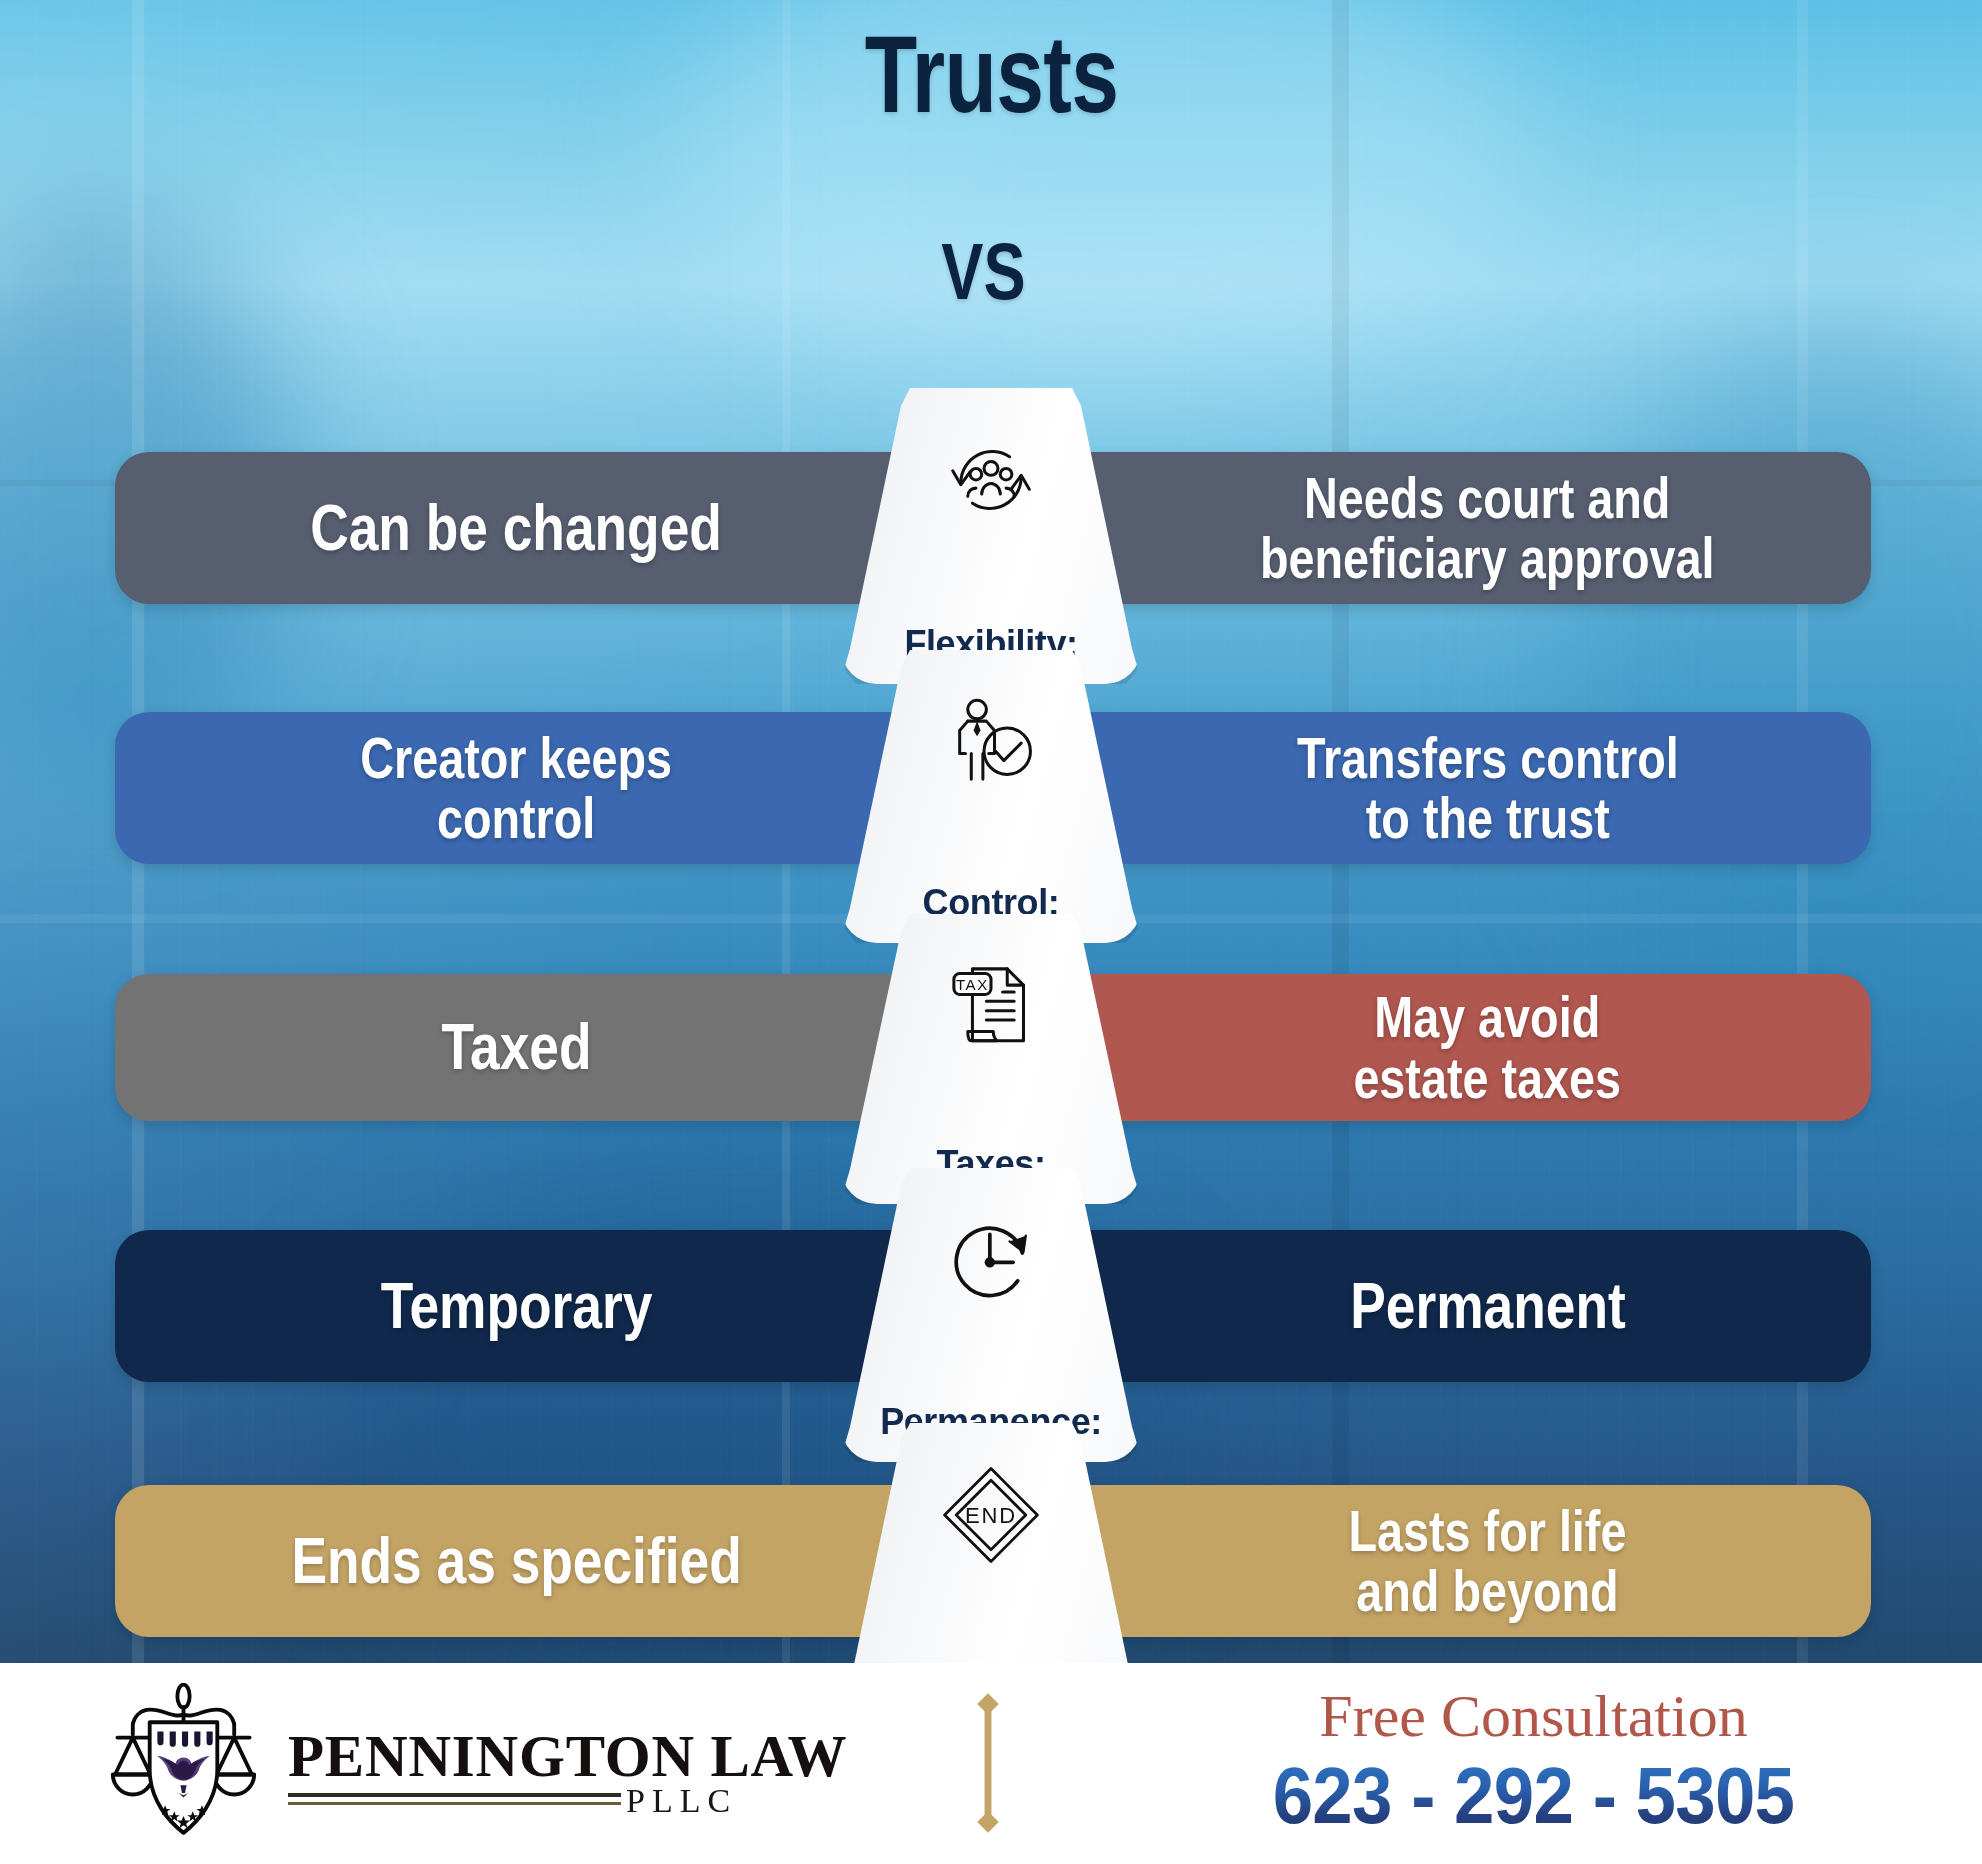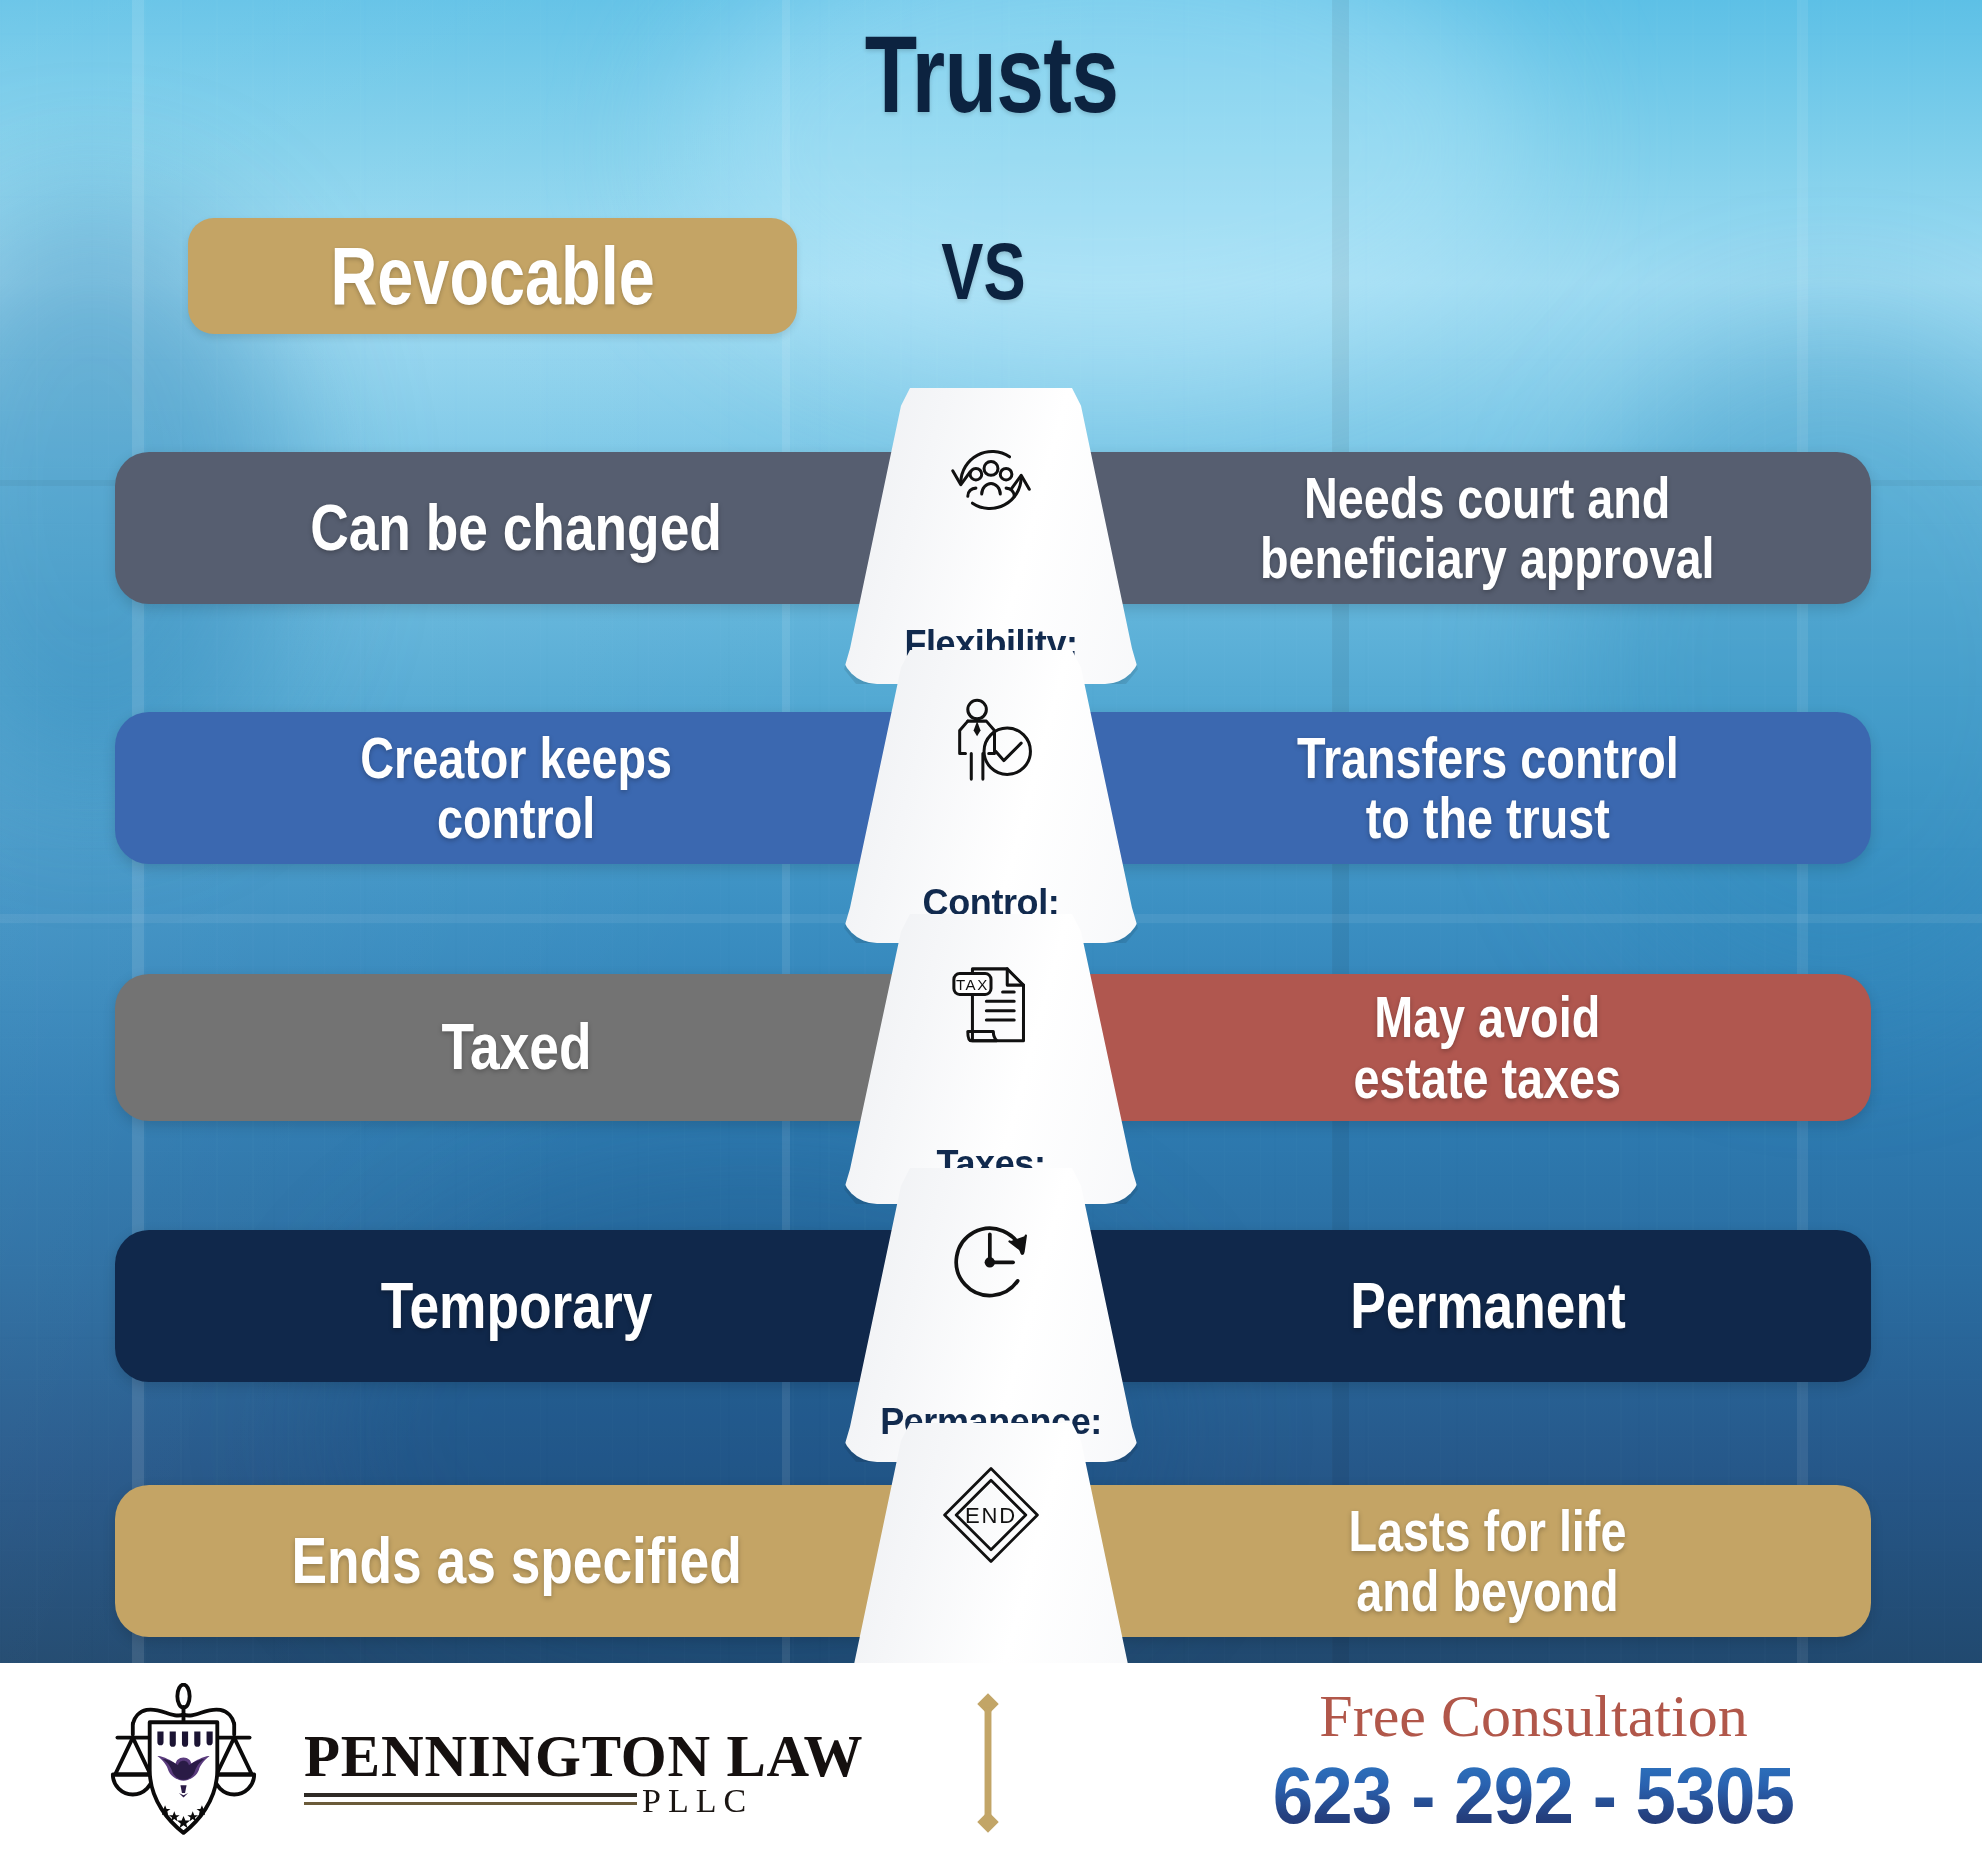--- a/index.html
+++ b/index.html
@@ -119,21 +119,21 @@
   .trap-label.sm{ font-size:32px; }
 
   
   .footer{
     position:absolute; left:0; top:1663px; width:1983px; height:201px;
     background:#FFFFFF;
     display:flex; align-items:center;
   }
   .logo-wrap{
     position:absolute; left:99px; top:20px;
-    display:flex; align-items:center; gap:36px;
+    display:flex; align-items:center; gap:20px;
   }
   .logo-mark{ width:169px; height:163px; }
   .logo-mark svg{ width:100%; height:100%; display:block; }
   .logo-text{ display:flex; flex-direction:column; padding-top:6.2px; }
   .logo-name{
     font-family:"Liberation Serif", serif; font-weight:bold;
     font-size:59px; color:#15100F; letter-spacing:0.8px; line-height:1;
     white-space:nowrap;
   }
   .logo-rules{ position:relative; height:17px; margin-top:6.2px; }
@@ -175,23 +175,20 @@
   <div class="bg-streak s2"></div>
   <div class="bg-streak s3"></div>
   <div class="bg-streak s4"></div>
   <div class="bg-streak s5"></div>
   <div class="bg-streak s6"></div>
   <div class="bg-tex"></div>
 
   <div class="title">Trusts</div>
 
   <div class="head-row">
-    <div class="pill pill-left">
-      <span>Revocable</span>
-    </div>
     <div class="vs">VS</div>
   </div>
 
   <div class="rows">
 
     <div class="row" style="top:452px;">
       <div class="bar bar-l" style="--bh:152px; top:0; background:#565E70;">
         <div class="bar-txt big">Can be changed</div>
       </div>
       <div class="bar bar-r" style="--bh:152px; top:0; background:#565E70;">

